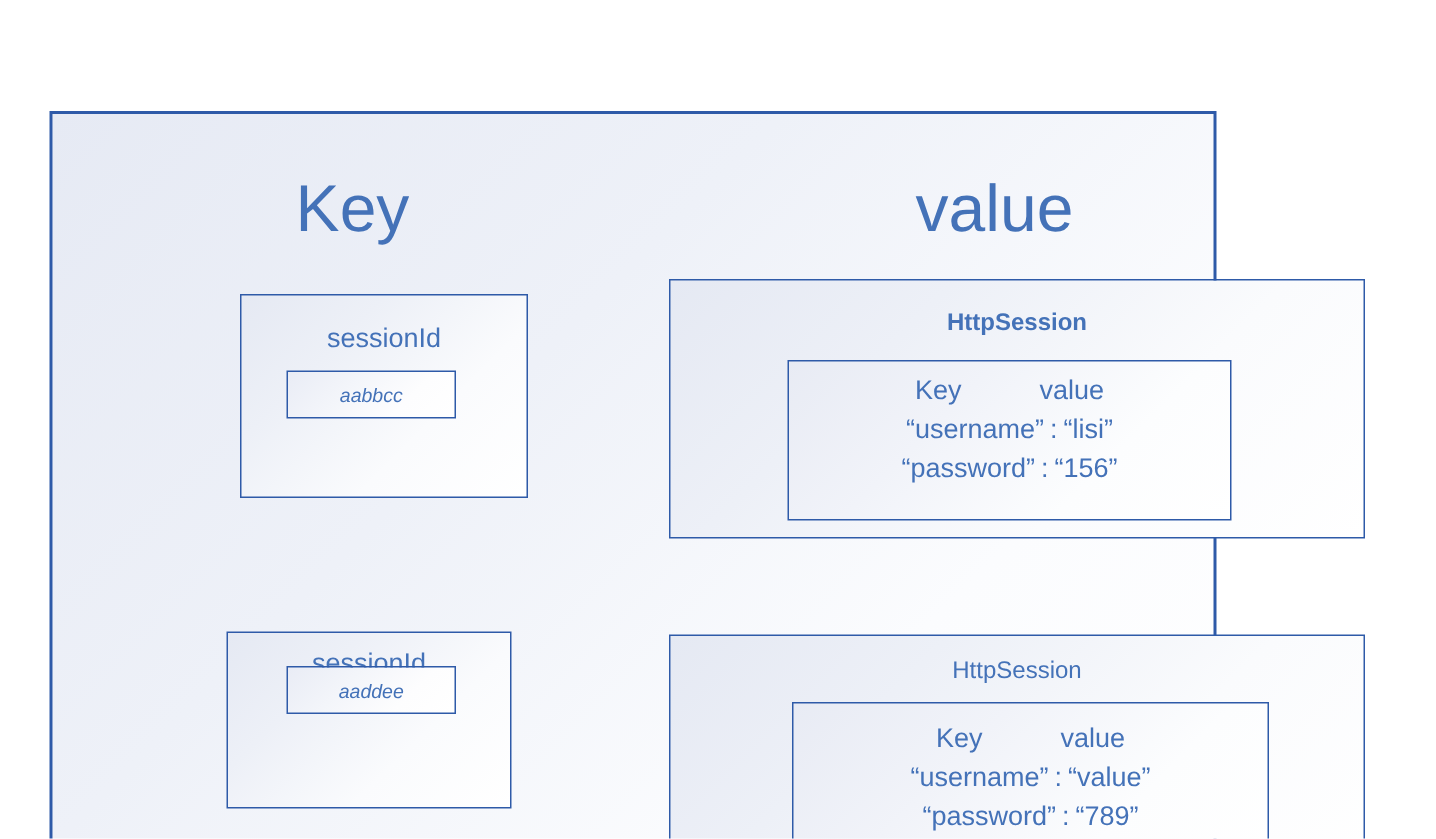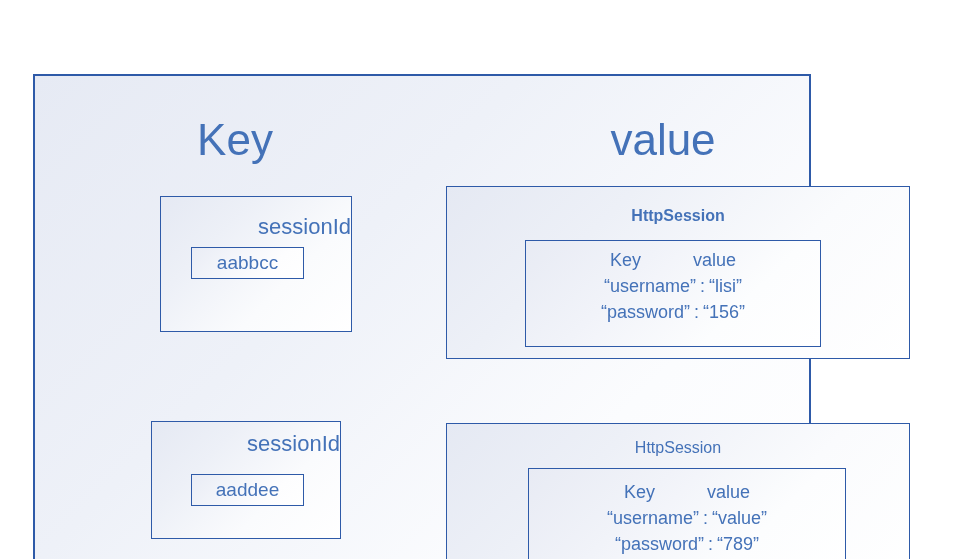--- a/index.html
+++ b/index.html
@@ -47,47 +47,48 @@
     box-sizing: border-box;
     border: 1.6px solid #2e5aa8;
     background: linear-gradient(135deg, #e5e9f3 0%, #edf0f7 30%, #fafbfd 65%, #ffffff 100%);
   }
 
   
   .session-box-label {
     position: absolute;
     left: 0;
     width: 100%;
-    text-align: right;
+    text-align: center;
     color: #4472b8;
-    font-size: 22px;
+    font-size: 18px;
     line-height: 1;
     white-space: nowrap;
   }
   .sid-value {
     position: absolute;
     box-sizing: border-box;
     border: 1.6px solid #2e5aa8;
     background: linear-gradient(135deg, #e9ecf5 0%, #f3f5fa 35%, #fdfdfe 70%, #ffffff 100%);
     color: #4472b8;
-    font-size: 19px;
+    font-size: 13px;
     display: flex;
     align-items: center;
     justify-content: center;
     white-space: nowrap;
+    font-style: italic;
   }
 
   #key-box-1 { left: 125px; top: 120px; width: 192px; height: 136px; }
   #key-box-2 { left: 116px; top: 345px; width: 190px; height: 118px; }
 
   #key-box-1 .session-box-label { top: 19px; }
   #key-box-2 .session-box-label { top: 11px; }
 
   #sid-value-1 { left: 30px;  top: 50px; width: 113px; height: 32px; }
-  #sid-value-2 { left: 39px;  top: 52px; width: 113px; height: 32px; }
+  #sid-value-2 { left: 39px;  top: 22px; width: 113px; height: 32px; }
 
   
   #val-box-1 { left: 411px; top: 110px; width: 464px; height: 173px; }
   #val-box-2 { left: 411px; top: 347px; width: 464px; height: 161px; }
 
   .http-session-title {
     position: absolute;
     left: 0;
     width: 100%;
     text-align: center;

